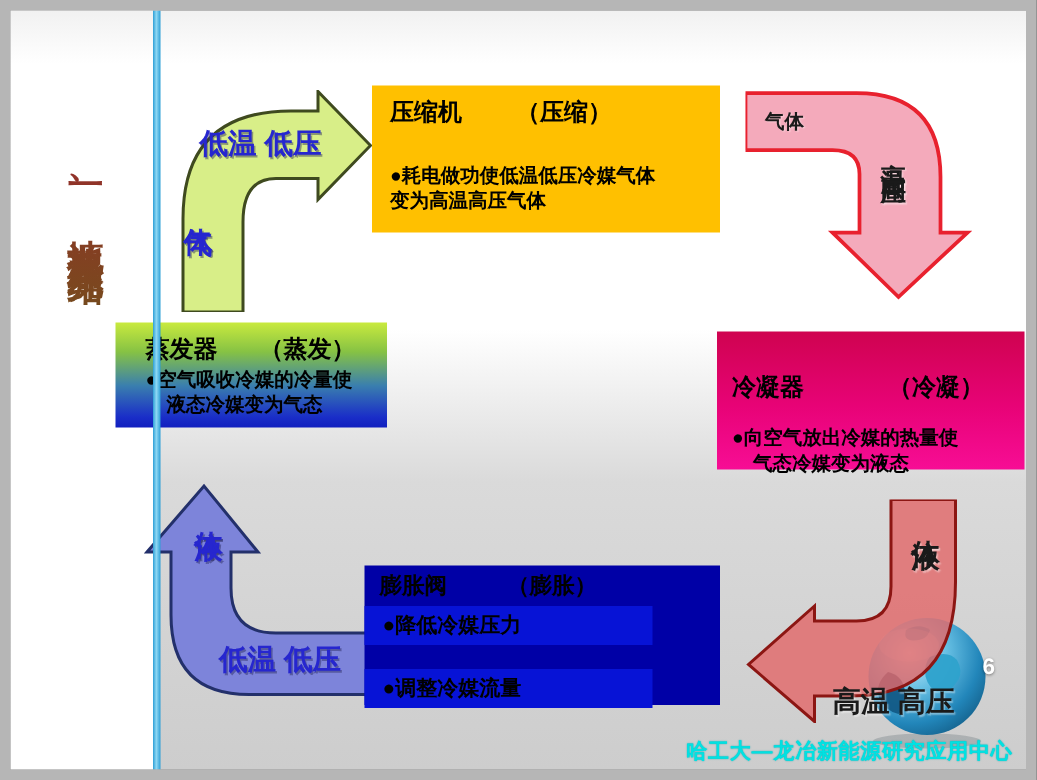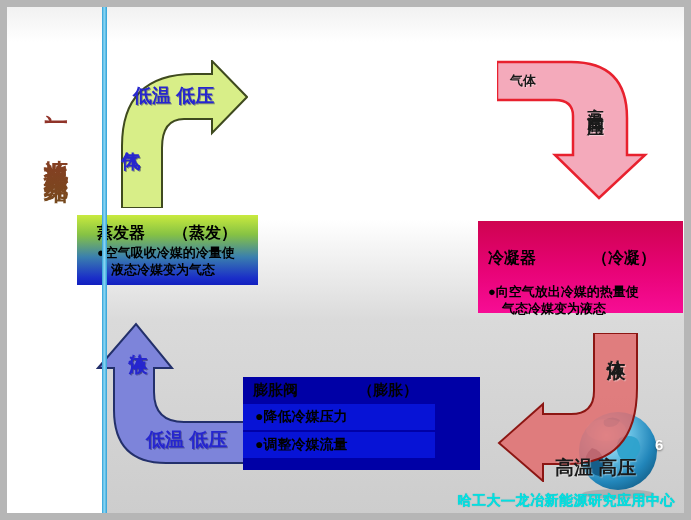--- a/index.html
+++ b/index.html
@@ -35,24 +35,24 @@
   .evaporator{left:70px;top:208px;width:181px;height:70px;padding:8px 20px;
     background:linear-gradient(180deg,#c9ea3e 0%,#86c244 28%,#3a7fae 60%,#1a2ec8 90%,#111fbf 100%);}
   .evaporator .box-title{gap:28px;}
   .evaporator .box-body{}
   .condenser{left:471px;top:214px;width:205px;height:92px;padding:27px 10px;
     background:linear-gradient(180deg,#cf0350 0%,#e80377 55%,#f70d95 100%);}
   .condenser .box-title{gap:56px;}
   .condenser .box-body{margin-top:14px;}
   .indent2{padding-left:14px;}
   .expansion{left:236px;top:370px;width:237px;height:93px;background:#0000a6;padding:4px 10px;}
-  .expansion .box-title{gap:60px;font-size:15px;margin-bottom:4px;align-items:flex-end;}
+  .expansion .box-title{gap:40px;font-size:15px;margin-bottom:4px;align-items:flex-end;}
   .strip{margin-left:-10px;width:192px;background:#0713d6;padding:4px 0 4px 12px;
     font-size:14px;font-weight:bold;box-sizing:border-box;}
-  .strip + .strip{margin-top:2px;}
+  .strip + .strip{margin-top:16px;}
   .arrow{position:absolute;z-index:2;}
   .alabel{position:absolute;font-weight:bold;z-index:4;white-space:nowrap;}
   .vlabel{writing-mode:vertical-rl;text-orientation:upright;}
   .blue-text{color:#2626cf;text-shadow:1px 1px 0 rgba(40,40,90,.45);}
   .black-text{color:#1a1a1a;text-shadow:1px 1px 1px rgba(255,255,255,.4);}
   .globe{position:absolute;left:569px;top:403px;width:84px;height:90px;z-index:1;}
   .page-num{position:absolute;left:648px;top:429px;font-size:15px;font-weight:bold;color:#fff;
     text-shadow:0 1px 2px rgba(0,0,0,.45);z-index:5;}
   .footer{position:absolute;right:9px;bottom:3px;font-size:14px;font-weight:bold;
     color:#00e2e2;text-shadow:0 0 1px #00a6b0;letter-spacing:.5px;z-index:5;}
@@ -101,20 +101,30 @@
     <path d="M28,10 q9,-5 16,0 q-2,7 -11,7 q-7,0 -5,-7 Z" fill="#2ea2cc" opacity=".9"></path>
     <ellipse cx="30" cy="20" rx="20" ry="11" fill="#ffffff" opacity=".22"></ellipse>
   </svg>
 
   <svg class="arrow" style="left:490px;top:326px;" width="165" height="149" viewBox="0 0 165 149">
     <path d="M97,0 L140,0 L140,55 Q140,131 70,131 L46,131 L46,148 L2,110 L46,71 L46,81 L74,81 Q97,81 97,58 Z" fill="#e2696a" fill-opacity=".82" stroke="#8c1613" stroke-width="2"></path>
   </svg>
   <div class="alabel black-text vlabel" style="left:596px;top:338px;font-size:19px;">液体</div>
   <div class="alabel black-text" style="left:505px;top:448px;font-size:19px;margin-left:43px;">高温 高压</div>
 
+  <div class="box compressor">
+    <div class="box-title">
+      <span>压缩机</span>
+      <span>（压缩）</span>
+    </div>
+    <div class="box-body">
+      <div>●耗电做功使低温低压冷媒气体</div>
+      <div>变为高温高压气体</div>
+    </div>
+  </div>
 
   <div class="box evaporator">
     <div class="box-title">
       <span>蒸发器</span>
       <span>（蒸发）</span>
     </div>
     <div class="box-body">
       <div>●空气吸收冷媒的冷量使</div>
       <div class="indent2">液态冷媒变为气态</div>
     </div>

